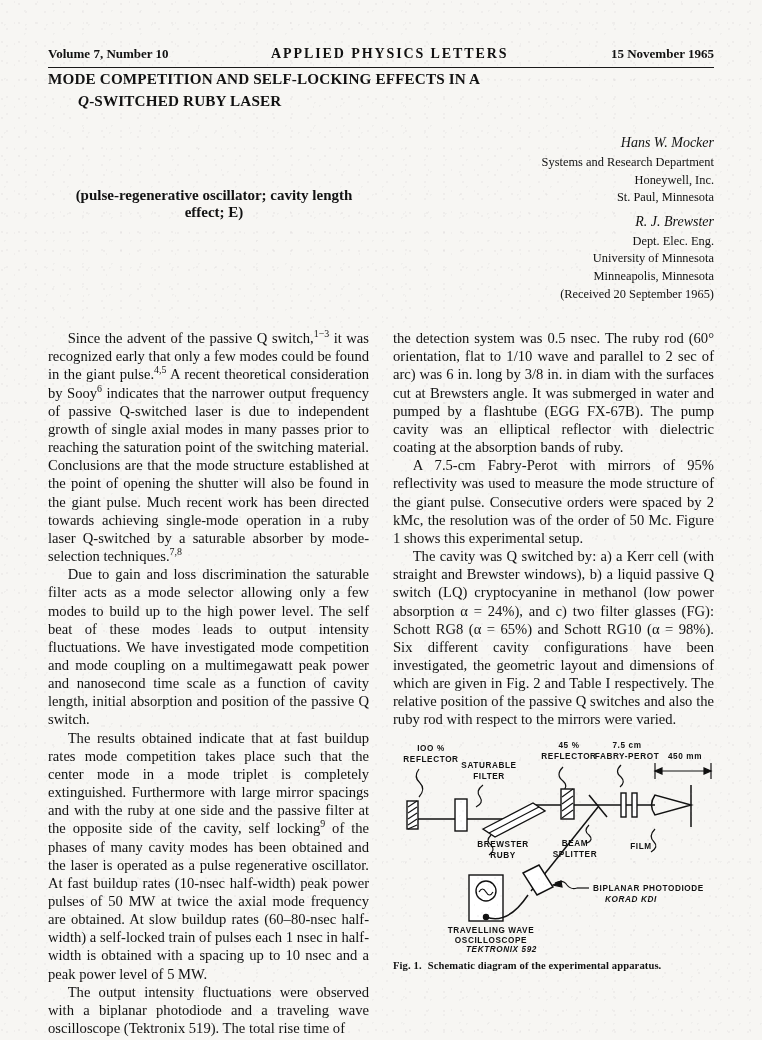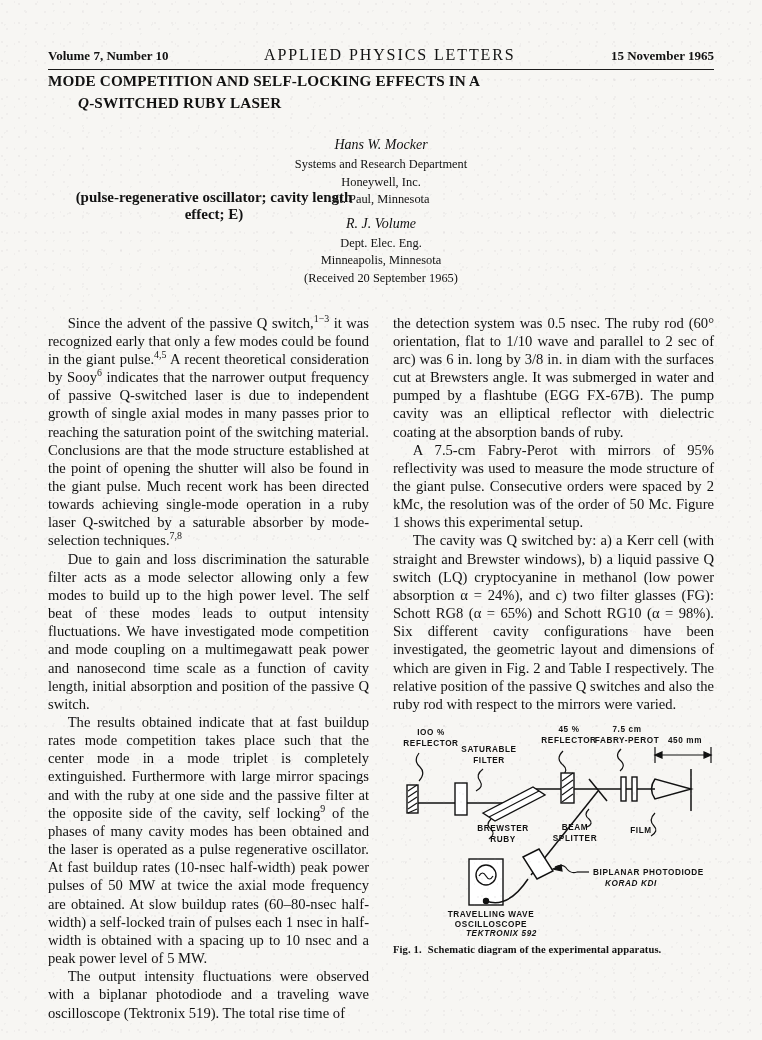--- a/index.html
+++ b/index.html
@@ -44,44 +44,44 @@
   .runhead {
     display: flex;
     align-items: flex-end;
     justify-content: space-between;
     font-weight: bold;
     font-size: 13.5px;
     padding-bottom: 5px;
     border-bottom: 1.6px solid #1a1a1a;
   }
   .runhead .journal {
-    font-size: 16px;
+    font-size: 14px;
     letter-spacing: 1.9px;
-    font-weight: normal;
+    font-weight: bold;
   }
   .runhead .vol, .runhead .date { font-size: 13px; }
 
   
   .title {
     font-weight: bold;
     font-size: 15.2px;
     line-height: 1.42;
     letter-spacing: .15px;
   }
   .title .l2 { padding-left: 30px; display: block; }
   .ital { font-style: italic; }
 
   
   .bylinewrap {
     position: relative;
     margin-top: 22px;
     min-height: 118px;
   }
   .authors {
-    text-align: center;
+    text-align: right;
     font-size: 12.4px;
     line-height: 1.42;
   }
   .authors .name {
     font-style: italic;
     font-size: 14px;
     margin-bottom: 1px;
   }
   .authors .gap { height: 5px; }
   .keywords {
@@ -161,22 +161,23 @@
     </div>
 
     <div class="bylinewrap">
       <div class="keywords">(pulse-regenerative oscillator; cavity length effect; E)</div>
       <div class="authors">
         <div class="name">Hans W. Mocker</div>
         <div>Systems and Research Department</div>
         <div>Honeywell, Inc.</div>
         <div>St. Paul, Minnesota</div>
         <div class="gap"></div>
-        <div class="name">R. J. Volume</div>
+        <div class="name">R. J. Brewster</div>
         <div>Dept. Elec. Eng.</div>
+        <div>University of Minnesota</div>
         <div>Minneapolis, Minnesota</div>
         <div>(Received 20 September 1965)</div>
       </div>
     </div>
 
     <div class="cols">
 
       <div class="col">
         <p>Since the advent of the passive Q switch,<sup>1−3</sup> it was recognized early that only a few modes could be found in the giant pulse.<sup>4,5</sup> A recent theoretical consideration by Sooy<sup>6</sup> indicates that the narrower output frequency of passive Q-switched laser is due to independent growth of single axial modes in many passes prior to reaching the saturation point of the switching material. Conclusions are that the mode structure established at the point of opening the shutter will also be found in the giant pulse. Much recent work has been directed towards achieving single-mode operation in a ruby laser Q-switched by a saturable absorber by mode-selection techniques.<sup>7,8</sup></p>
         <p>Due to gain and loss discrimination the saturable filter acts as a mode selector allowing only a few modes to build up to the high power level. The self beat of these modes leads to output intensity fluctuations. We have investigated mode competition and mode coupling on a multimegawatt peak power and nanosecond time scale as a function of cavity length, initial absorption and position of the passive Q switch.</p>

